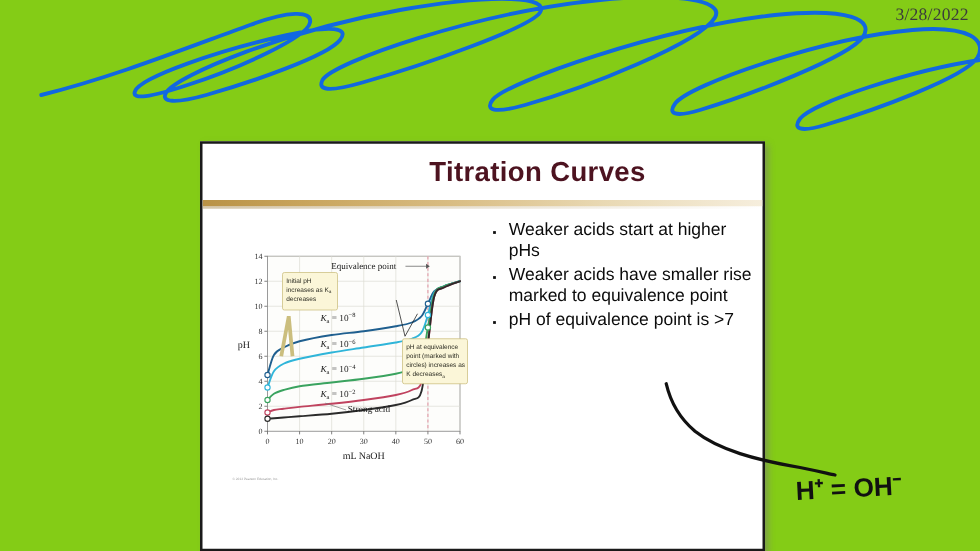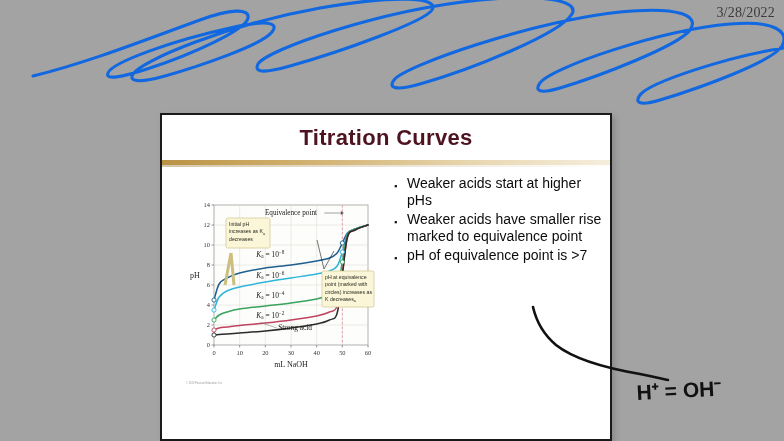--- a/index.html
+++ b/index.html
@@ -4,21 +4,21 @@
 <style>
   html, body {
     margin: 0;
     padding: 0;
     background: #ffffff;
   }
   #page {
     position: relative;
     width: 784px;
     height: 441px;
-    background: #a3a3a3;
+    background: #84cc16;
     overflow: hidden;
     font-family: "Liberation Sans", sans-serif;
   }
 
   
   .ink-layer {
     position: absolute;
     left: 0; top: 0;
     width: 784px; height: 441px;
     pointer-events: none;
@@ -56,20 +56,21 @@
 
   #slide-title {
     position: absolute;
     left: 0; top: 10px;
     width: 100%;
     text-align: center;
     font-size: 22px;
     font-weight: bold;
     color: #4d1320;
     letter-spacing: 0.3px;
+    padding-left: 44px;
   }
 
   #title-rule {
     position: absolute;
     left: 0;
     top: 45px;
     width: 100%;
     height: 5px;
     background: linear-gradient(to right,#b99246 0%, #c8a45c 18%, #d9bd84 45%, #e9d9b4 72%, #f6eedd 100%);
   }

